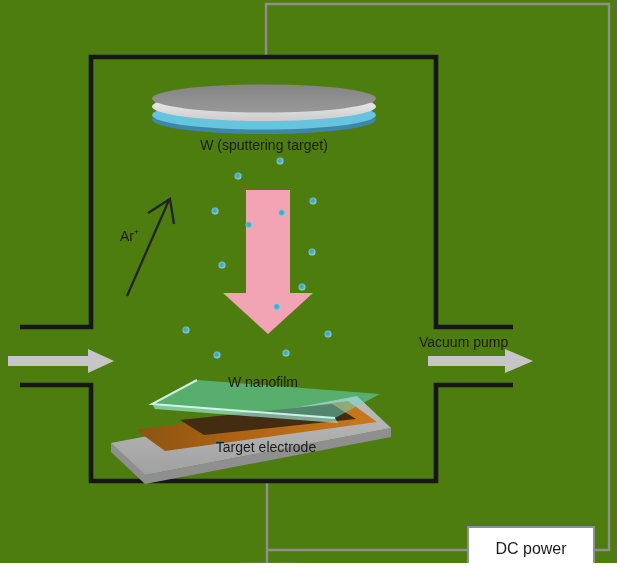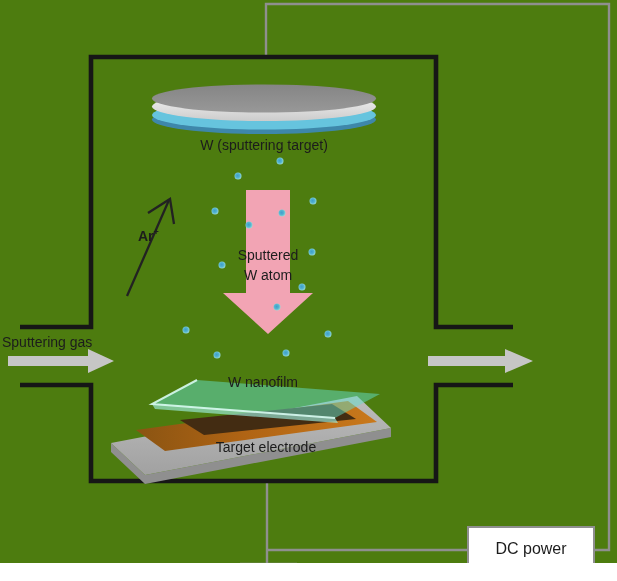--- a/index.html
+++ b/index.html
@@ -116,26 +116,25 @@
       <span class="atom" style="left: 302px; top: 287px;"></span>
       <span class="atom" style="left: 277px; top: 307px;"></span>
       <span class="atom" style="left: 186px; top: 330px;"></span>
       <span class="atom" style="left: 328px; top: 334px;"></span>
       <span class="atom" style="left: 217px; top: 355px;"></span>
       <span class="atom" style="left: 286px; top: 353px;"></span>
     </div>
 
   <div class="lbl centered" style="left:264px;top:137px;">W (sputtering target)</div>
 
-  <div class="lbl" style="left:138px;top:224px;font-weight:bold;"><span>Ar</span><sup>+</sup></div>
+  <div class="lbl" style="left:120px;top:224px;"><span>Ar</span><sup>+</sup></div>
 
-  <div class="lbl centered" style="left:268px;top:245px;line-height:20px;"><span>Sputtered</span><br><span>W atom</span></div>
 
-  <div class="lbl" style="left:2px;top:334px;">Sputtering gas</div>
 
+  <div class="lbl" style="left:419px;top:334px;">Vacuum pump</div>
 
   <div class="lbl centered" style="left:263px;top:374px;">W nanofilm</div>
 
   <div class="lbl centered" style="left:258px;top:439px;margin-left:8px;">Target electrode</div>
 
   <div class="dc-label">DC power</div>
 
 </div>
 
 </body></html>

